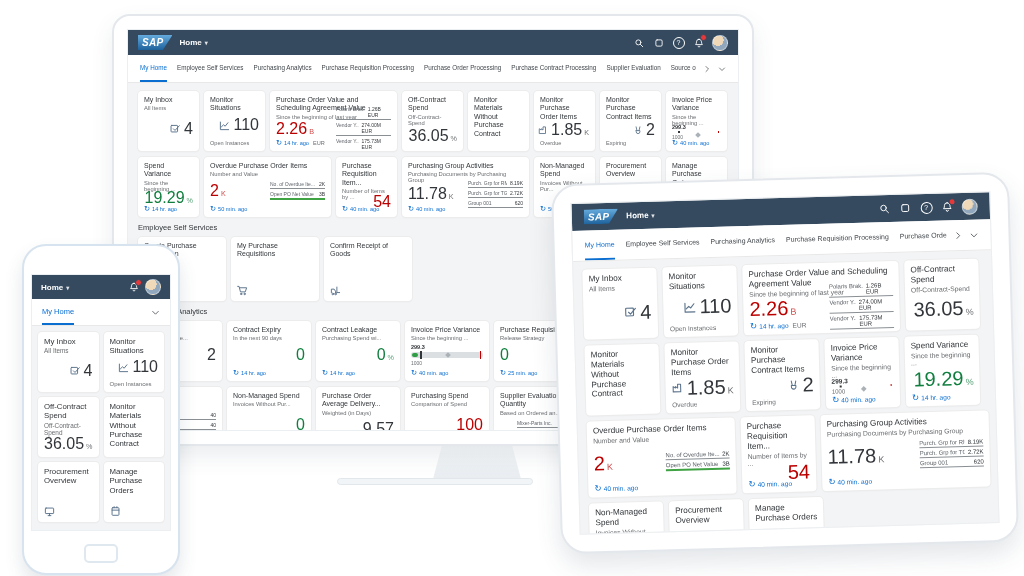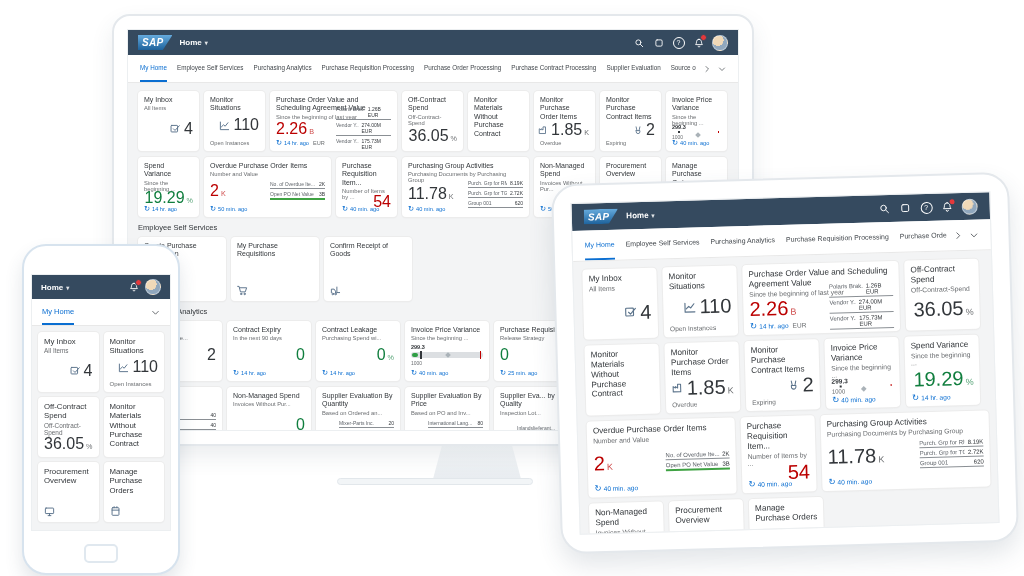--- a/index.html
+++ b/index.html
@@ -525,20 +525,38 @@
           <div class="tile wa h60">
             <div class="t-title">Non-Managed Spend</div>
             <div class="t-sub">Invoices Without Pur...</div>
             <div class="t-body end">
                 <span class="kpi green">
                   <span>0</span>
                 </span>
               </div>
           </div>
           <div class="tile wa h60">
+            <div class="t-title">Purchase Order Average Delivery...</div>
+            <div class="t-sub">Weighted (in Days)</div>
+            <div class="t-body end">
+                <span class="kpi">
+                  <span>9.57</span>
+                </span>
+              </div>
+          </div>
+          <div class="tile wa h60">
+            <div class="t-title">Purchasing Spend</div>
+            <div class="t-sub">Comparison of Spend</div>
+            <div class="t-body end">
+                <span class="kpi red">
+                  <span>100</span>
+                </span>
+              </div>
+          </div>
+          <div class="tile wa h60">
             <div class="t-title">Supplier Evaluation By Quantity</div>
             <div class="t-sub">Based on Ordered an...</div>
             <div class="t-body end">
               <div class="mlist">
                 <div class="mrow">
                     <span class="ml">Mixer-Parts Inc.</span>
                     <span class="mv">20</span>
                   </div>
                 <div class="mrow">
                     <span class="ml">Electronics Super...</span>

